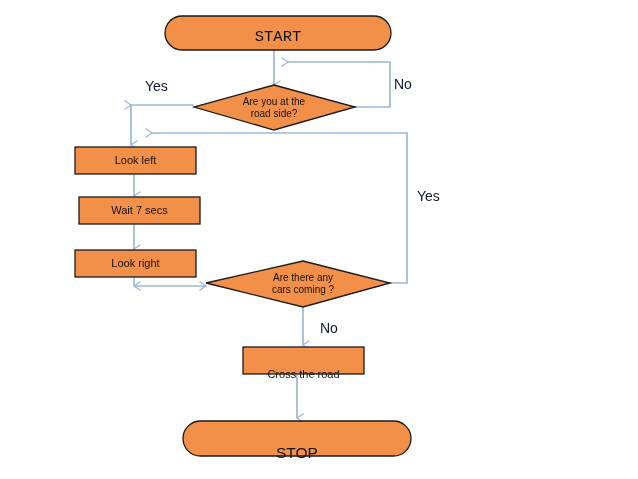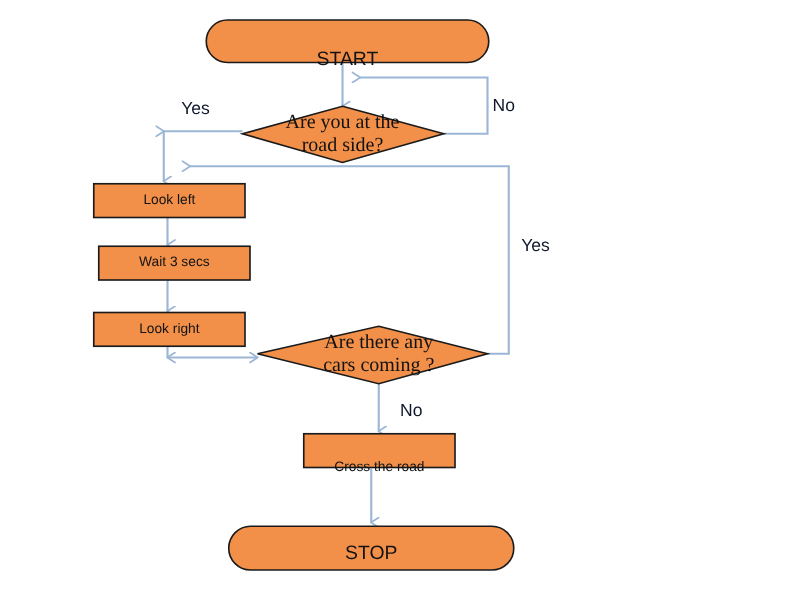--- a/index.html
+++ b/index.html
@@ -34,22 +34,21 @@
     color: #121212;
     white-space: pre-line;
   }
   .terminator-label {
     font-size: 15.5px;
   }
   .process-label {
     font-size: 11px;
   }
   .decision-label {
-    font-size: 16px;
-    font-family: Liberation Serif, serif;
+    font-size: 10px;
   }
   .edge-label {
     position: absolute;
     font-size: 14px;
     color: #0f172a;
     white-space: nowrap;
   }
 </style>
 </head>
 <body>
@@ -100,37 +99,37 @@
 
   <rect x="75" y="250" width="121" height="27" fill="#F29049" stroke="#1a1a1a" stroke-width="1.3"></rect>
 
   <polygon points="303,261 390,283 303,307 206,283" fill="#F29049" stroke="#1a1a1a" stroke-width="1.3"></polygon>
 
   <rect x="243" y="347" width="121" height="27" fill="#F29049" stroke="#1a1a1a" stroke-width="1.3"></rect>
 
   <rect x="183" y="421" width="228" height="35" rx="17.5" ry="17.5" fill="#F29049" stroke="#1a1a1a" stroke-width="1.3"></rect>
 </svg>
 
-<div class="node-label terminator-label" style="left:165px; top:31px; width:226px; height:34px;">START</div>
+<div class="node-label terminator-label" style="left:165px; top:20px; width:226px; height:34px;font-family:Liberation Mono, monospace;">START</div>
 
 <div class="node-label decision-label" style="left:214px; top:85px; width:120px; height:45px;">Are you at the
 road side?</div>
 
 <div class="node-label process-label" style="left:75px; top:147px; width:121px; height:27px;">Look left</div>
 
-<div class="node-label process-label" style="left:79px; top:197px; width:121px; height:27px;">Wait 3 secs</div>
+<div class="node-label process-label" style="left:79px; top:197px; width:121px; height:27px;">Wait 7 secs</div>
 
 <div class="node-label process-label" style="left:75px; top:250px; width:121px; height:27px;">Look right</div>
 
 <div class="node-label decision-label" style="left:243px; top:262px; width:120px; height:44px;">Are there any
 cars coming ?</div>
 
 <div class="node-label process-label" style="left:243px; top:361px; width:121px; height:27px;">Cross the road</div>
 
-<div class="node-label terminator-label" style="left:183px; top:421px; width:228px; height:45px;">STOP</div>
+<div class="node-label terminator-label" style="left:183px; top:431px; width:228px; height:45px;">STOP</div>
 
 <div class="edge-label" style="left:145px; top:78px;">Yes</div>
 
 <div class="edge-label" style="left:394px; top:76px;">No</div>
 
 <div class="edge-label" style="left:417px; top:188px;">Yes</div>
 
 <div class="edge-label" style="left:320px; top:320px;">No</div>
 
 </body></html>

